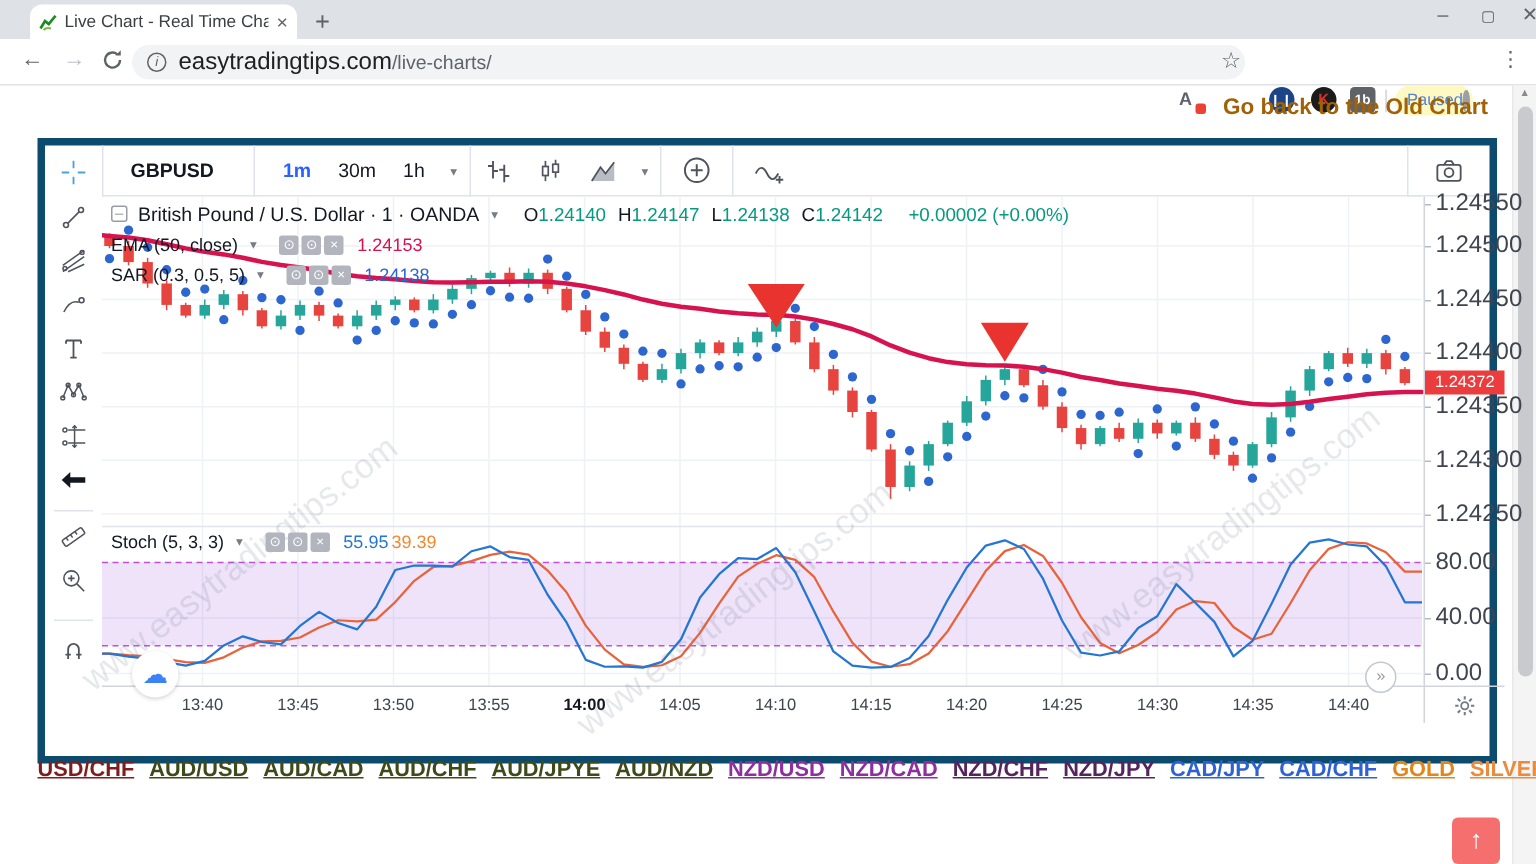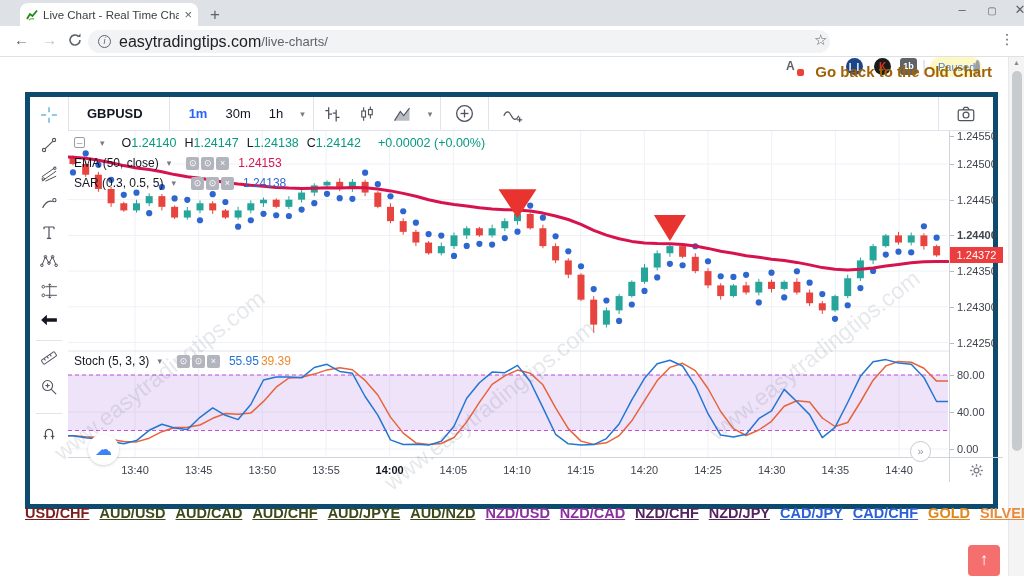--- a/index.html
+++ b/index.html
@@ -69,21 +69,21 @@
   .ind { font-size:12px; color:#131722; }
   #legend-ema { left:44px; top:59px; }
   #legend-sar { left:44px; top:79px; }
   #legend-stoch { left:44px; top:257px; }
   .miniboxes { display:inline-flex; gap:2px; margin:0 7px; }
   .mb { width:13px; height:13px; background:#b2b5be; border-radius:2px; color:#fff; font-size:9px; line-height:13px; text-align:center; }
   .indval { font-weight:normal; margin-left:2px; }
 
   
   #price-axis { position:absolute; left:919px; top:34px; width:54px; height:326px; border-left:1px solid #d1d4dc; }
-  .ptick { position:absolute; left:7px; font-size:11px; color:#40444f; transform:translateY(-50%); }
+  .ptick { position:absolute; left:7px; font-size:16px; color:#40444f; transform:translateY(-50%); }
   .ptick:before { content:""; position:absolute; left:-7px; top:50%; width:4px; border-top:1px solid #b6b9c2; }
   #last-tag { position:absolute; left:0px; width:53px; height:16px; background:#eb3d3d; color:#fff; font-size:11px; text-align:center; line-height:16px; }
   #time-axis { position:absolute; left:38px; top:360px; width:881px; height:25px; border-top:1px solid #d1d4dc; }
   .ttick { position:absolute; top:6px; font-size:11px; color:#40444f; transform:translateX(-50%); }
   .ttick.bold { font-weight:bold; color:#131722; }
   #corner-cell { position:absolute; left:919px; top:360px; width:54px; height:25px; border-top:1px solid #d1d4dc; border-left:1px solid #d1d4dc; display:flex; align-items:center; justify-content:center; }
 
   #cloud-logo { position:absolute; left:58px; top:337px; width:31px; height:31px; background:#fff; border-radius:50%; box-shadow:0 1px 3px rgba(0,0,0,.18); z-index:6; color:#3b82f6; font-size:17px; text-align:center; line-height:31px; }
   #gotoend { position:absolute; left:880px; top:344px; width:21px; height:21px; background:#fff; border:1px solid #c5c8d0; border-radius:50%; z-index:6; color:#9598a1; font-size:11px; text-align:center; line-height:19px; }
 
@@ -534,20 +534,21 @@
       <path d="M0 304.8 L5.0 304.8 L17.7 305.8 L30.4 306.5 L43.1 308.4 L55.8 310.4 L68.5 310.9 L81.2 307.2 L93.9 300.7 L106.6 296.5 L119.3 296.3 L132.0 294.0 L144.7 287.3 L157.4 282.5 L170.1 283.2 L182.8 282.1 L195.5 270.4 L208.2 256.2 L220.9 247.0 L233.6 246.3 L246.3 243.1 L259.0 238.9 L271.7 236.7 L284.4 238.7 L297.1 249.4 L309.8 264.0 L322.5 286.1 L335.2 302.1 L347.9 311.9 L360.6 313.6 L373.3 312.5 L386.0 306.5 L398.7 290.9 L411.4 271.4 L424.1 253.4 L436.8 244.9 L449.5 239.1 L462.2 242.2 L474.9 253.8 L487.6 276.8 L500.3 297.6 L513.0 310.1 L525.7 313.5 L538.4 311.8 L551.1 304.7 L563.8 289.8 L576.5 269.7 L589.2 249.6 L601.9 236.4 L614.6 232.3 L627.3 239.6 L640.0 257.5 L652.7 280.5 L665.4 297.6 L678.1 304.5 L690.8 299.0 L703.5 290.3 L716.2 275.3 L728.9 269.7 L741.6 271.0 L754.3 287.0 L767.0 295.5 L779.7 291.5 L792.4 271.0 L805.1 249.2 L817.8 234.9 L830.5 230.5 L843.2 231.3 L855.9 237.2 L868.6 250.1 L880 250.1" stroke="#e8633c" stroke-width="1.5" fill="none" stroke-linejoin="round"></path>
       <path d="M0 304.8 L5.0 304.8 L17.7 306.8 L30.4 308.1 L43.1 310.4 L55.8 312.7 L68.5 309.6 L81.2 299.3 L93.9 293.2 L106.6 297.0 L119.3 298.6 L132.0 286.3 L144.7 276.9 L157.4 284.3 L170.1 288.6 L182.8 273.5 L195.5 249.0 L208.2 246.0 L220.9 246.1 L233.6 246.8 L246.3 236.5 L259.0 233.3 L271.7 240.4 L284.4 242.3 L297.1 265.5 L309.8 284.1 L322.5 308.9 L335.2 313.5 L347.9 313.3 L360.6 314.1 L373.3 310.2 L386.0 295.2 L398.7 267.3 L411.4 251.8 L424.1 241.1 L436.8 241.7 L449.5 234.4 L462.2 250.5 L474.9 276.7 L487.6 303.3 L500.3 312.8 L513.0 314.1 L525.7 313.6 L538.4 307.6 L551.1 293.0 L563.8 268.9 L576.5 247.3 L589.2 232.7 L601.9 229.2 L614.6 235.0 L627.3 254.8 L640.0 282.7 L652.7 304.1 L665.4 306.0 L678.1 303.3 L690.8 287.7 L703.5 279.8 L716.2 258.4 L728.9 270.8 L741.6 283.6 L754.3 306.6 L767.0 296.3 L779.7 271.5 L792.4 245.3 L805.1 230.8 L817.8 228.6 L830.5 232.0 L843.2 233.3 L855.9 246.4 L868.6 270.5 L880 270.5" stroke="#2476d2" stroke-width="1.5" fill="none" stroke-linejoin="round"></path>
     </svg>
 
   <div class="wm" style="left:0px; top:265px;">www.easytradingtips.com</div>
   <div class="wm" style="left:330px; top:295px;">www.easytradingtips.com</div>
   <div class="wm" style="left:655px; top:245px;">www.easytradingtips.com</div>
 
   <div class="legend" id="legend-main">
     <span class="minus">–</span>
+    <span>British Pound / U.S. Dollar · 1 · OANDA</span>
     <span class="chev">▾</span>
     <span class="ohlc" id="ohlc-vals"><span class="k">O</span><span class="v" style="margin-right: 8px;">1.24140</span><span class="k">H</span><span class="v" style="margin-right: 8px;">1.24147</span><span class="k">L</span><span class="v" style="margin-right: 8px;">1.24138</span><span class="k">C</span><span class="v" style="margin-right: 8px;">1.24142</span></span>
     <span class="ohlc v" id="change-val" style="color:#089981; font-size:12.5px;">+0.00002 (+0.00%)</span>
   </div>
 
   <div class="legend ind" id="legend-ema">
     <span>EMA (50, close)</span>
     <span class="chev">▾</span>
     <span class="miniboxes" id="mb-ema">
         <span class="mb">⊙</span>
@@ -576,21 +577,21 @@
       </span>
     <span class="indval" id="stoch-k" style="color: rgb(36, 118, 210);">55.95</span>
     <span class="indval" id="stoch-d" style="color: rgb(239, 138, 46);">39.39</span>
   </div>
 
   <div id="price-axis">
     <div id="last-tag" style="top: 116.392px;">1.24372</div>
   <span class="ptick" style="top: 5px;">1.24550</span>
       <span class="ptick" style="top: 33px;">1.24500</span>
       <span class="ptick" style="top: 68.7px;">1.24450</span>
-      <span class="ptick" style="top: 104.4px; font-weight: bold;">1.24400</span>
+      <span class="ptick" style="top: 104.4px;">1.24400</span>
       <span class="ptick" style="top: 140.1px;">1.24350</span>
       <span class="ptick" style="top: 175.8px;">1.24300</span>
       <span class="ptick" style="top: 211.5px;">1.24250</span>
       <span class="ptick" style="top: 244px;">80.00</span>
       <span class="ptick" style="top: 281px;">40.00</span>
       <span class="ptick" style="top: 318px;">0.00</span>
     </div>
   <div id="time-axis">
       <span class="ttick" style="left: 67px;">13:40</span>
       <span class="ttick" style="left: 130.67px;">13:45</span>

